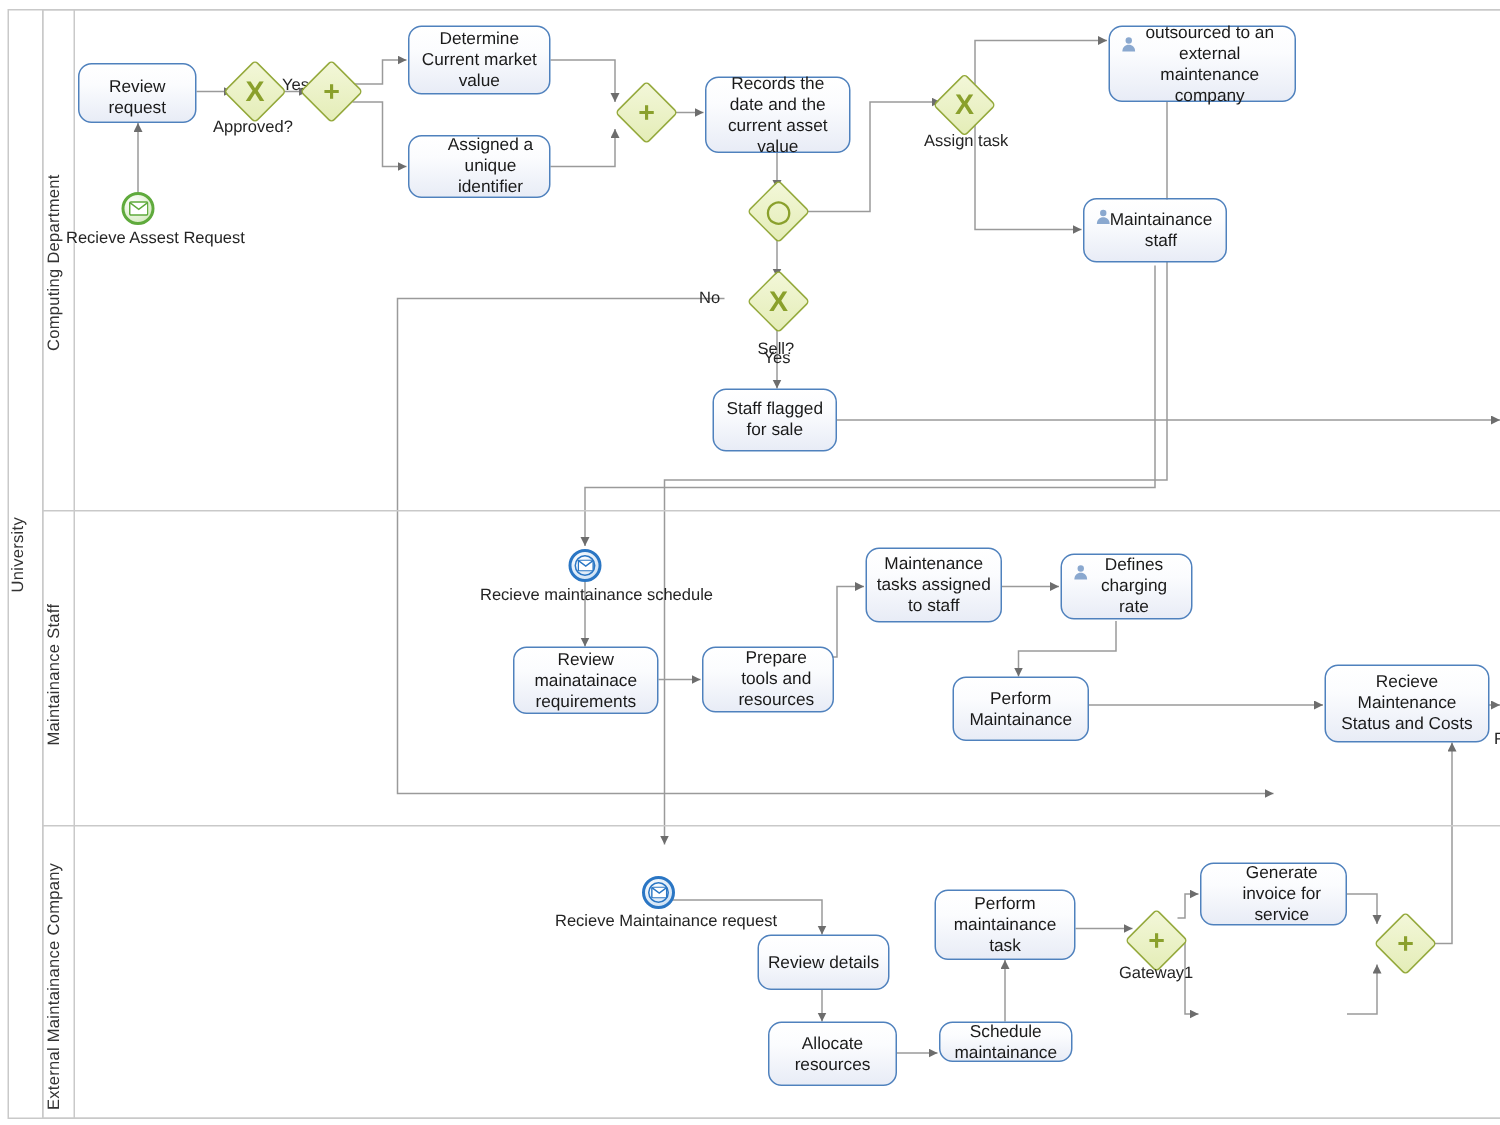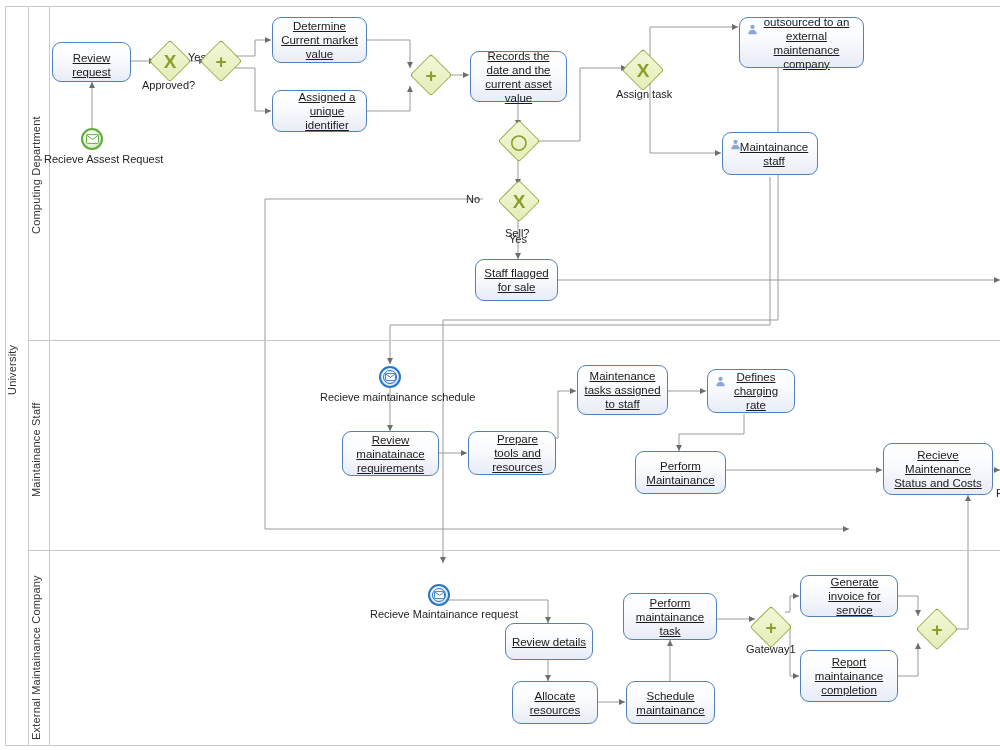--- a/index.html
+++ b/index.html
@@ -51,21 +51,20 @@
     border-radius: 9px;
     background: linear-gradient(to bottom, #ffffff 0%, #fbfcfe 35%, #e8ecf6 100%);
     color: #1a1a1a;
     font-size: 11.5px;
     line-height: 14px;
     display: flex;
     align-items: center;
     justify-content: center;
     text-align: center;
     padding: 2px 5px;
-    text-decoration: underline;
   }
   .task .tlabel { display: block; }
   .task.has-user { }
   .user-icon {
     position: absolute;
     left: 7px; top: 6px;
     width: 11px; height: 11px;
   }
 
   
@@ -345,38 +344,35 @@
   <div class="ftext" style="left:370px; top:608px;">Recieve Maintainance request</div>
 
   <div class="task" style="left:505px; top:623px; width:88px; height:37px;">
     <span class="tlabel">Review details</span>
   </div>
 
   <div class="task" style="left:512px; top:681px; width:86px; height:43px;">
     <span class="tlabel">Allocate resources</span>
   </div>
 
-  <div class="task" style="left:626px; top:681px; width:89px; height:43px;">
+  <div class="task" style="left:626px; top:681px; width:89px; height:27px;">
     <span class="tlabel">Schedule maintainance</span>
   </div>
 
   <div class="task" style="left:623px; top:593px; width:94px; height:47px;">
     <span class="tlabel">Perform maintainance task</span>
   </div>
 
   <div class="gw" style="left:756px; top:612px;">
     <span class="glyph">+</span>
   </div>
   <div class="ftext" style="left:746px; top:643px;">Gateway1</div>
 
   <div class="task" style="left:800px; top:575px; width:98px; height:42px;padding-left:16px;">
     <span class="tlabel">Generate invoice for service</span>
   </div>
 
-  <div class="task" style="left:800px; top:650px; width:98px; height:52px;">
-    <span class="tlabel">Report maintainance completion</span>
-  </div>
 
   <div class="gw" style="left:922px; top:614px;">
     <span class="glyph">+</span>
   </div>
 
 </div>
 
 </body></html>

